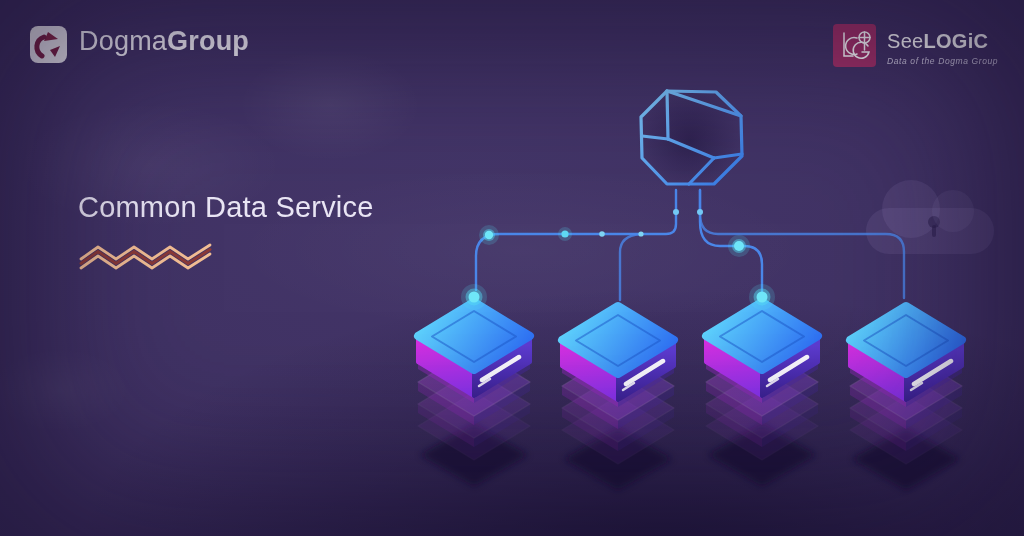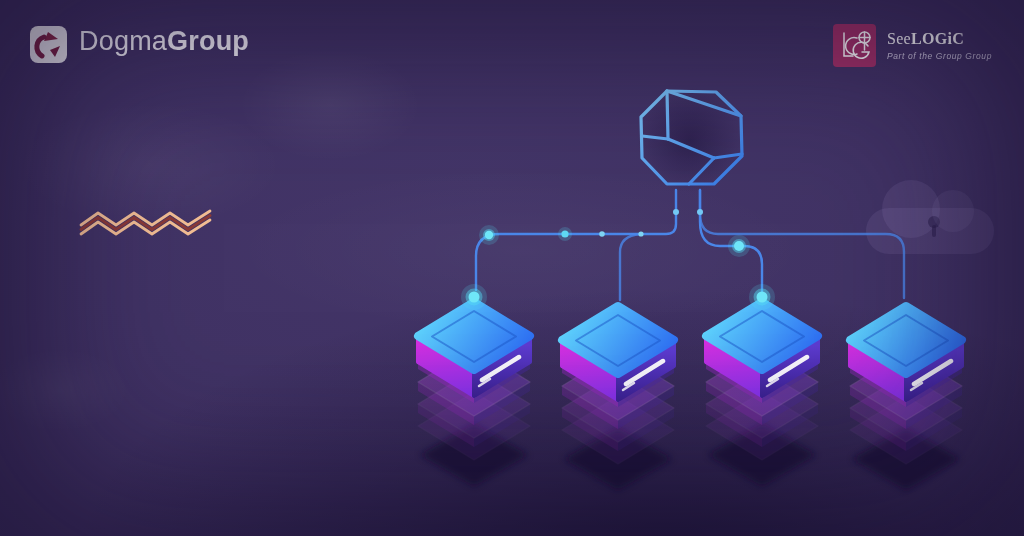--- a/index.html
+++ b/index.html
@@ -34,21 +34,21 @@
   .keyhole::after{content:"";position:absolute;left:4px;top:9px;width:4px;height:12px;background:rgba(42,30,74,.55);border-radius:2px;}
 
   header{position:absolute;left:0;top:0;width:100%;z-index:2;}
   .logo-dogma{position:absolute;left:30px;top:26px;display:flex;gap:12px;}
   .dogma-mark{width:37px;height:37px;background:#f2f0f6;border-radius:8px;display:flex;align-items:center;justify-content:center;}
   .dogma-text{font-size:27px;color:#f4f2f9;letter-spacing:.2px;}
   .dogma-text b{font-weight:700;}
 
   .logo-seelogic{position:absolute;left:833px;top:24px;display:flex;align-items:flex-start;gap:11px;}
   .seelogic-mark{width:43px;height:43px;background:#a23168;border-radius:4px;display:flex;align-items:center;justify-content:center;}
-  .seelogic-name{font-size:16px;color:#fff;margin-top:6px;letter-spacing:.3px;font-family:Liberation Serif, serif;}
+  .seelogic-name{font-size:20px;color:#fff;margin-top:6px;letter-spacing:.3px;}
   .seelogic-name b{font-weight:700;}
   .seelogic-tagline{font-size:8.5px;font-style:italic;color:#cfc9df;letter-spacing:.6px;margin-top:3px;}
 
   .hero{position:absolute;left:78px;top:190px;z-index:2;}
   .hero-title{font-size:29px;line-height:34px;font-weight:400;color:#eae6f5;letter-spacing:.2px;}
   .zigzag{margin-top:16px;}
 
   svg.scene{position:absolute;left:0;top:0;z-index:1;pointer-events:none;}
 </style>
 </head>
@@ -194,27 +194,28 @@
         <path d="M11,9 L11,32 L20,32"></path>
         <path d="M24,14 A8.5,8.5 0 1 0 24,30"></path>
         <path d="M35,22 A8,8 0 1 0 36,28 L29,28"></path>
         <circle cx="31.5" cy="13.5" r="5.5"></circle>
         <path d="M31.5,8 L31.5,26"></path>
         <path d="M26,13.5 L37,13.5"></path>
       </svg>
     </span>
     <div>
       <div class="seelogic-name"><span>See</span><b>LOGiC</b></div>
-      <div class="seelogic-tagline">Part of the Group Group</div>
+      <div class="seelogic-tagline">Data of the Dogma Group</div>
     </div>
   </div>
 </header>
 
 <div class="hero">
   <div class="hero-title">
+    <div>Common Data Service</div>
   </div>
   <svg class="zigzag" width="140" height="34" viewBox="0 0 140 34" fill="none" stroke-linecap="round" stroke-linejoin="round">
     <polyline points="3,19 20,7 38,19 56,7 74,19 92,7 110,19 132,5" stroke="#f3be94" stroke-width="2.8"></polyline>
     <polyline points="3,23.5 20,11.5 38,23.5 56,11.5 74,23.5 92,11.5 110,23.5 132,9.5" stroke="#8a3a38" stroke-width="3"></polyline>
     <polyline points="3,28 20,16 38,28 56,16 74,28 92,16 110,28 132,14" stroke="#f3be94" stroke-width="2.8"></polyline>
   </svg>
 </div>
 
 <div class="vignette"></div>
 

